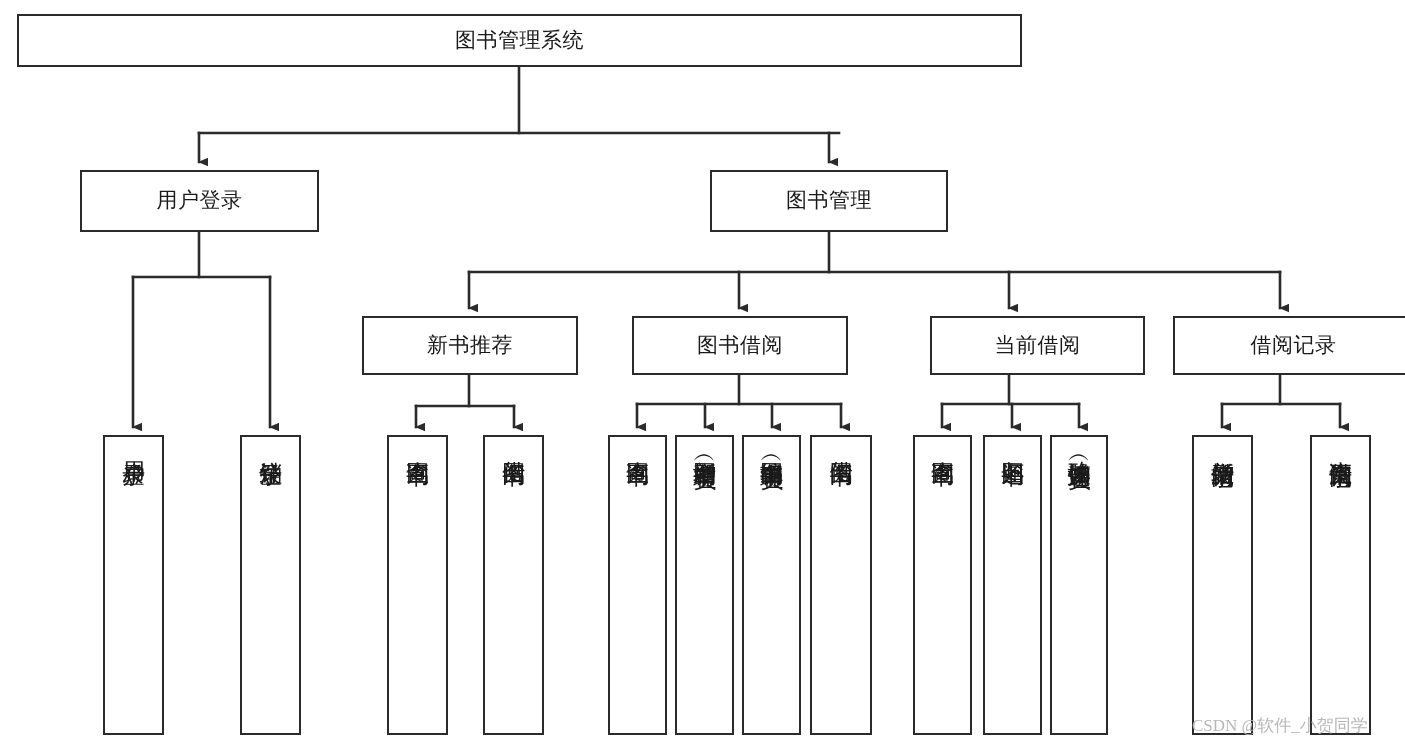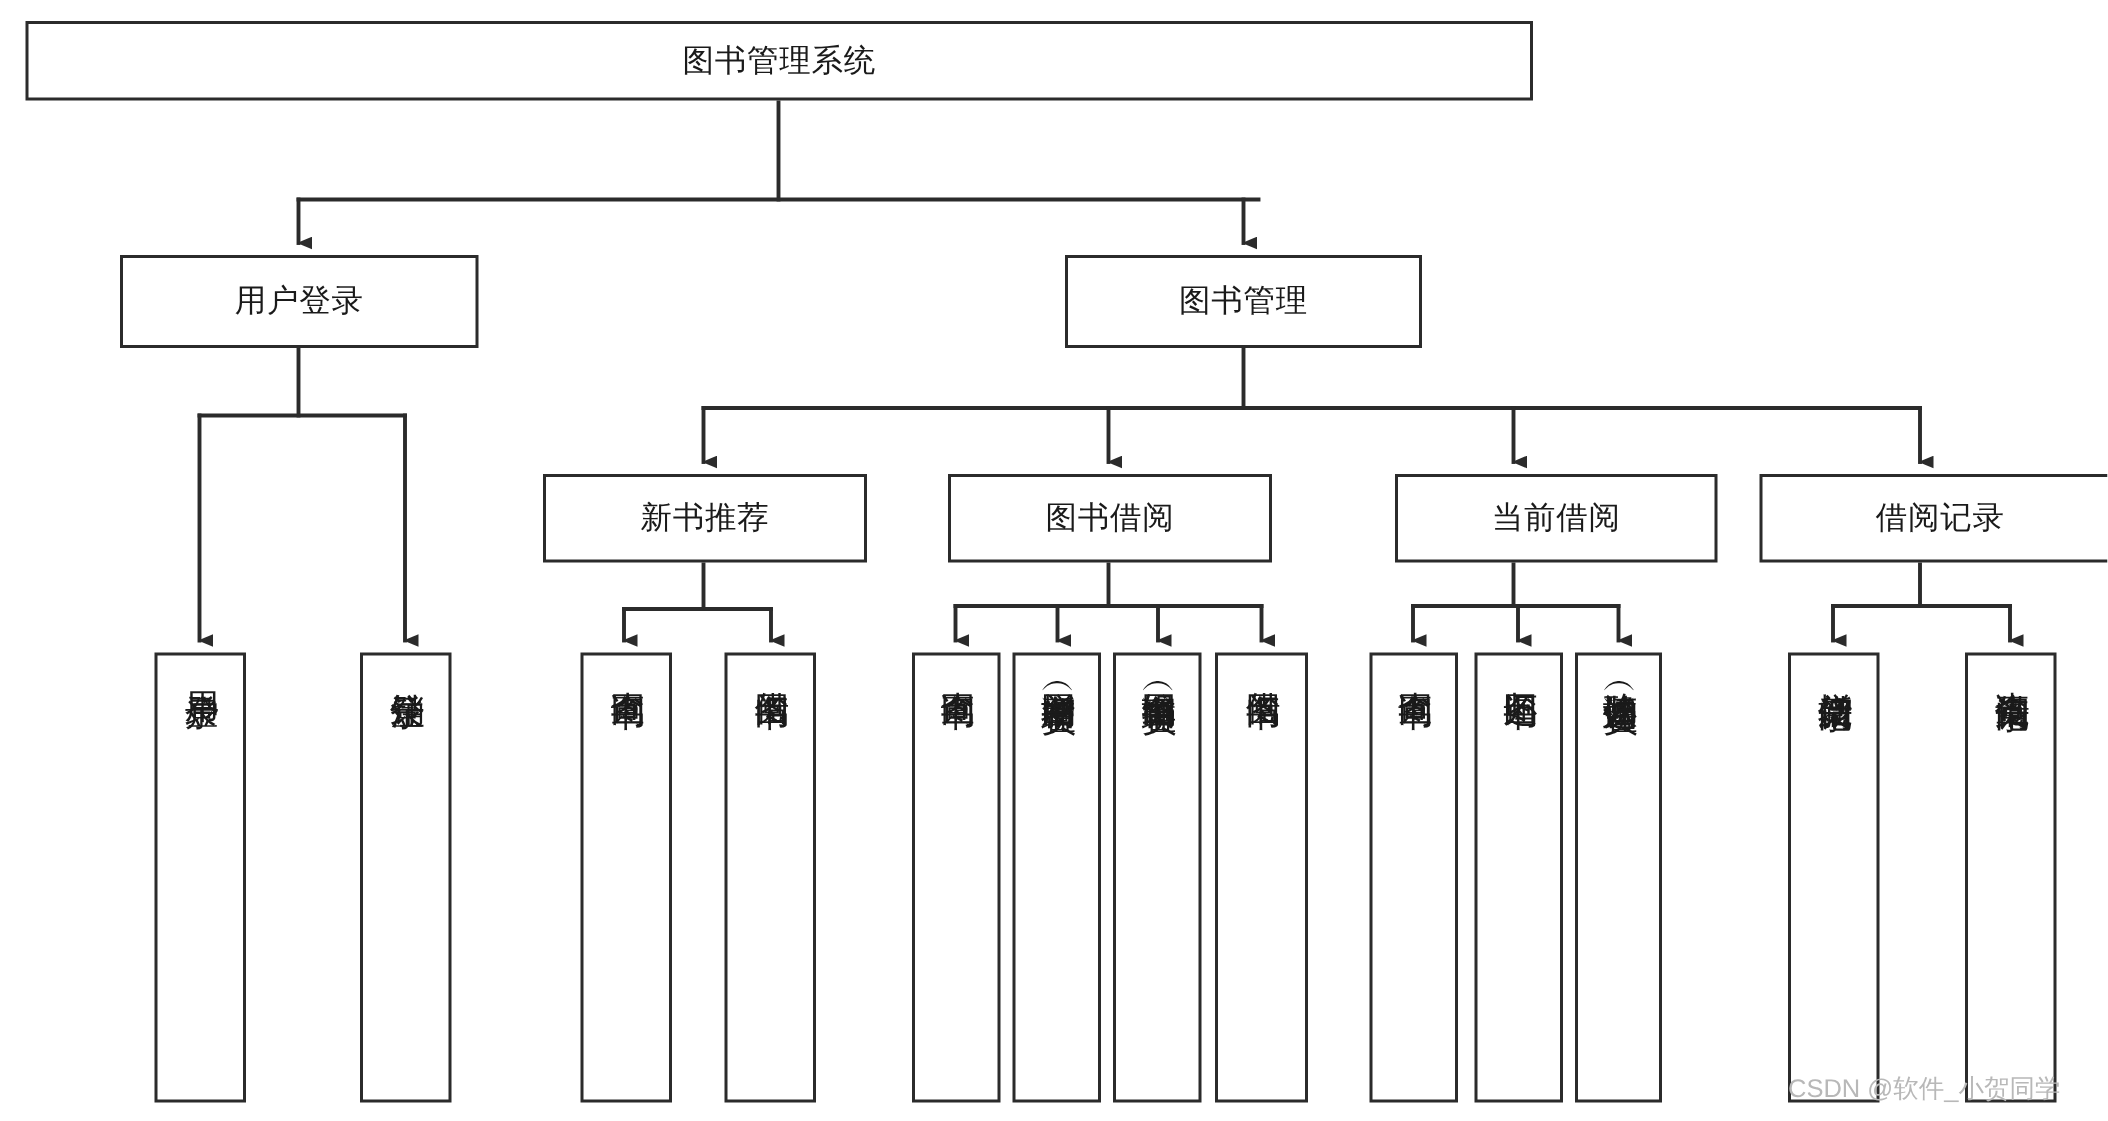--- a/index.html
+++ b/index.html
@@ -61,21 +61,21 @@
     line-height: 1.02;
     letter-spacing: 1px;
   }
   #watermark {
     position: absolute;
     left: 1192px;
     top: 714px;
     font-size: 17px;
     color: #b8b8b8;
     white-space: nowrap;
-    font-family: Liberation Sans, sans-serif;
+    font-family: Liberation Serif, serif;
   }
 </style>
 </head>
 <body>
 
 <div id="diagram-root">
 
   <svg id="edge-layer" viewBox="0 0 1405 747" width="1405" height="747" xmlns="http://www.w3.org/2000/svg">
     <defs>
       <marker id="arrowhead" markerWidth="9" markerHeight="10" refX="4.2" refY="9" orient="auto" markerUnits="userSpaceOnUse">

